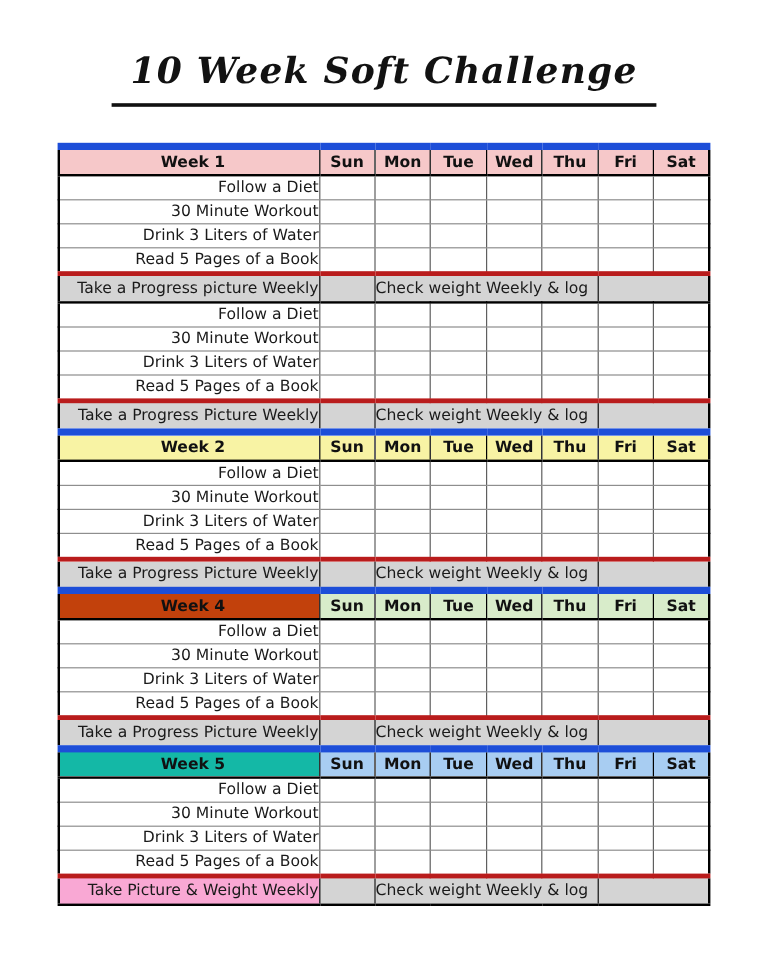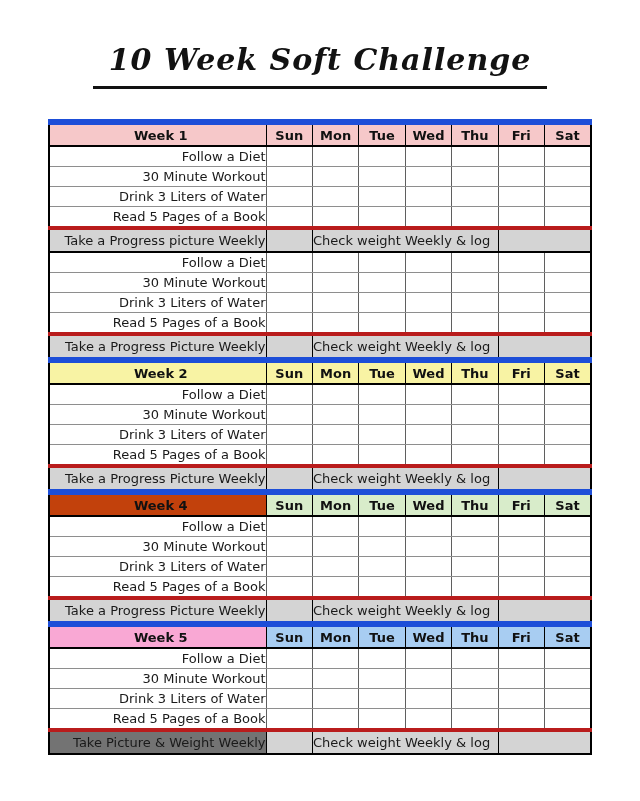--- a/index.html
+++ b/index.html
@@ -306,21 +306,21 @@
     <tr class="foot">
       <td class="lbl" style="background-color: rgb(212, 212, 212);">Take a Progress Picture Weekly</td>
       <td style="background-color: rgb(212, 212, 212);"></td>
       <td class="note" colspan="4" style="background-color: rgb(212, 212, 212);">Check weight Weekly &amp; log</td>
       <td colspan="2" style="background-color: rgb(212, 212, 212);"></td>
     </tr>
   </tbody>
 
   <tbody>
     <tr class="head">
-      <td class="lbl" style="text-align: center; background-color: #f9a8d4;">Week 5</td>
+      <td class="lbl" style="text-align: center; background-color: #14b8a6;">Week 5</td>
       <td style="background-color: rgb(168, 205, 242);">Sun</td>
       <td style="background-color: rgb(168, 205, 242);">Mon</td>
       <td style="background-color: rgb(168, 205, 242);">Tue</td>
       <td style="background-color: rgb(168, 205, 242);">Wed</td>
       <td style="background-color: rgb(168, 205, 242);">Thu</td>
       <td style="background-color: rgb(168, 205, 242);">Fri</td>
       <td style="background-color: rgb(168, 205, 242);">Sat</td>
     </tr>
     <tr class="task">
       <td class="lbl">Follow a Diet</td>
@@ -356,19 +356,19 @@
       <td class="lbl">Read 5 Pages of a Book</td>
       <td></td>
         <td></td>
         <td></td>
         <td></td>
         <td></td>
         <td></td>
         <td></td>
     </tr>
     <tr class="foot">
-      <td class="lbl" style="background-color: #737373; padding-left: 11px;">Take Picture &amp; Weight Weekly</td>
+      <td class="lbl" style="background-color: #f9a8d4; padding-left: 11px;">Take Picture &amp; Weight Weekly</td>
       <td style="background-color: rgb(212, 212, 212);"></td>
       <td class="note" colspan="4" style="background-color: rgb(212, 212, 212);">Check weight Weekly &amp; log</td>
       <td colspan="2" style="background-color: rgb(212, 212, 212);"></td>
     </tr>
   </tbody>
 </table>
 
 </body></html>

